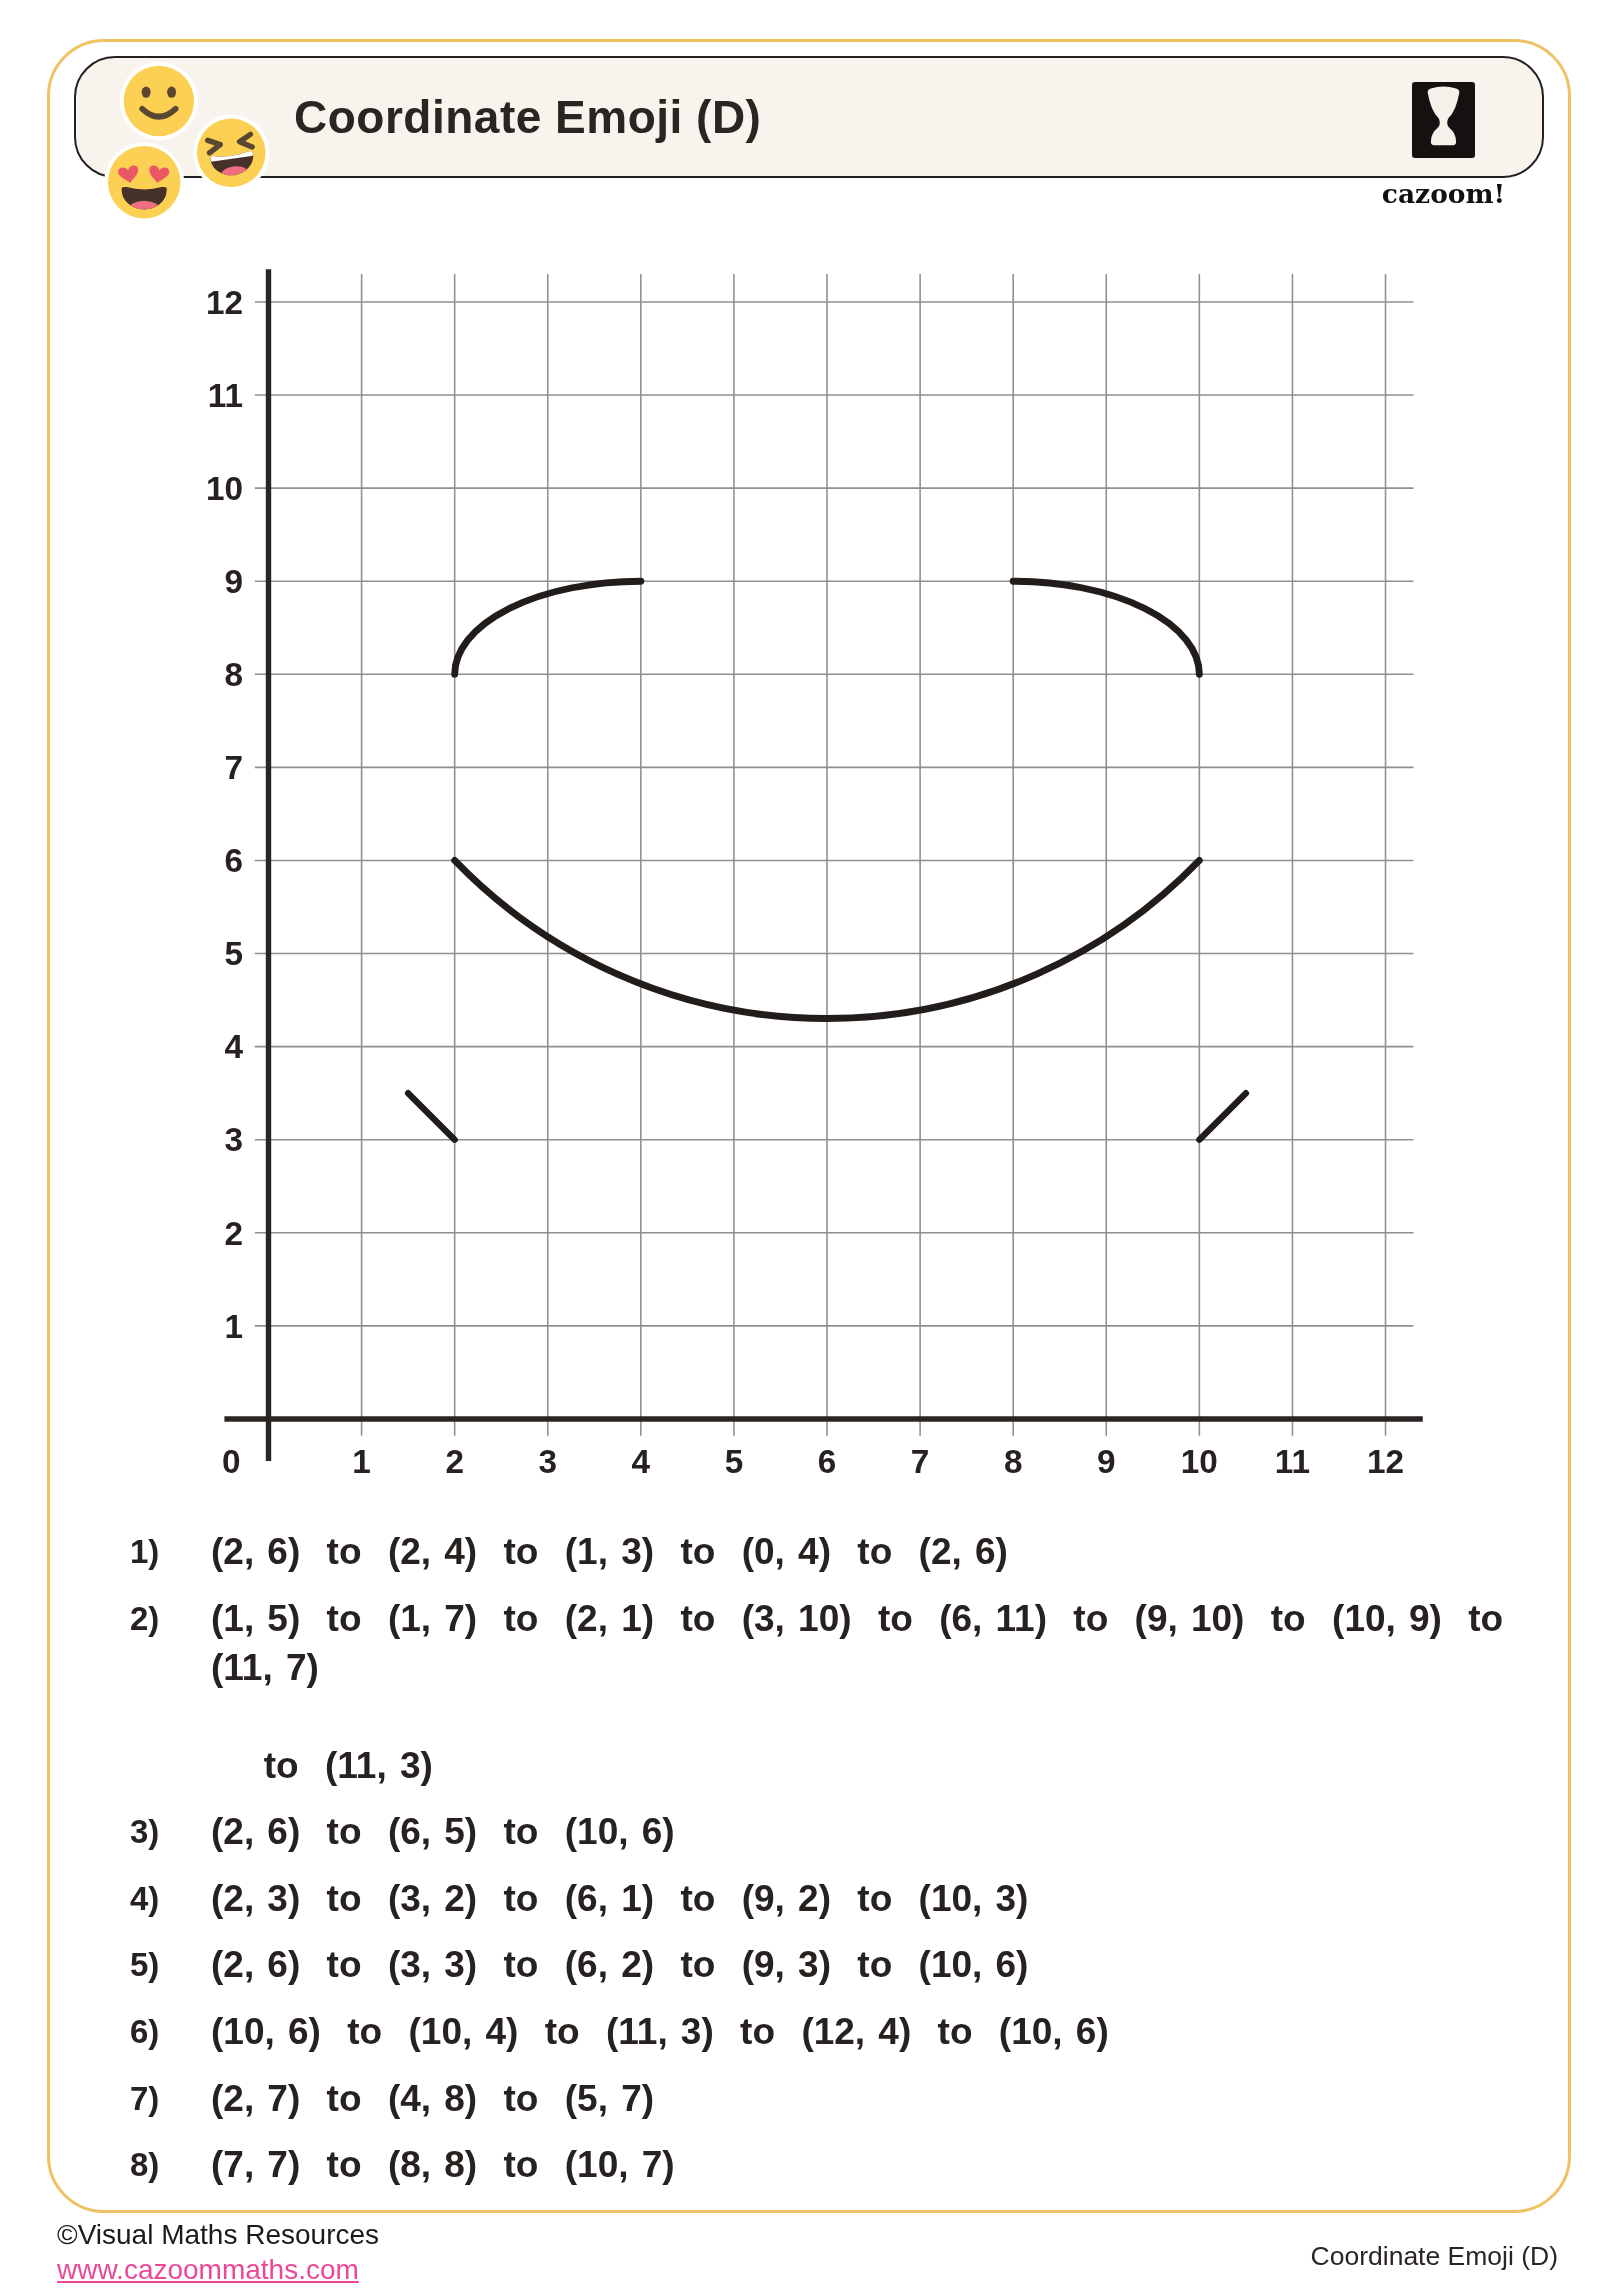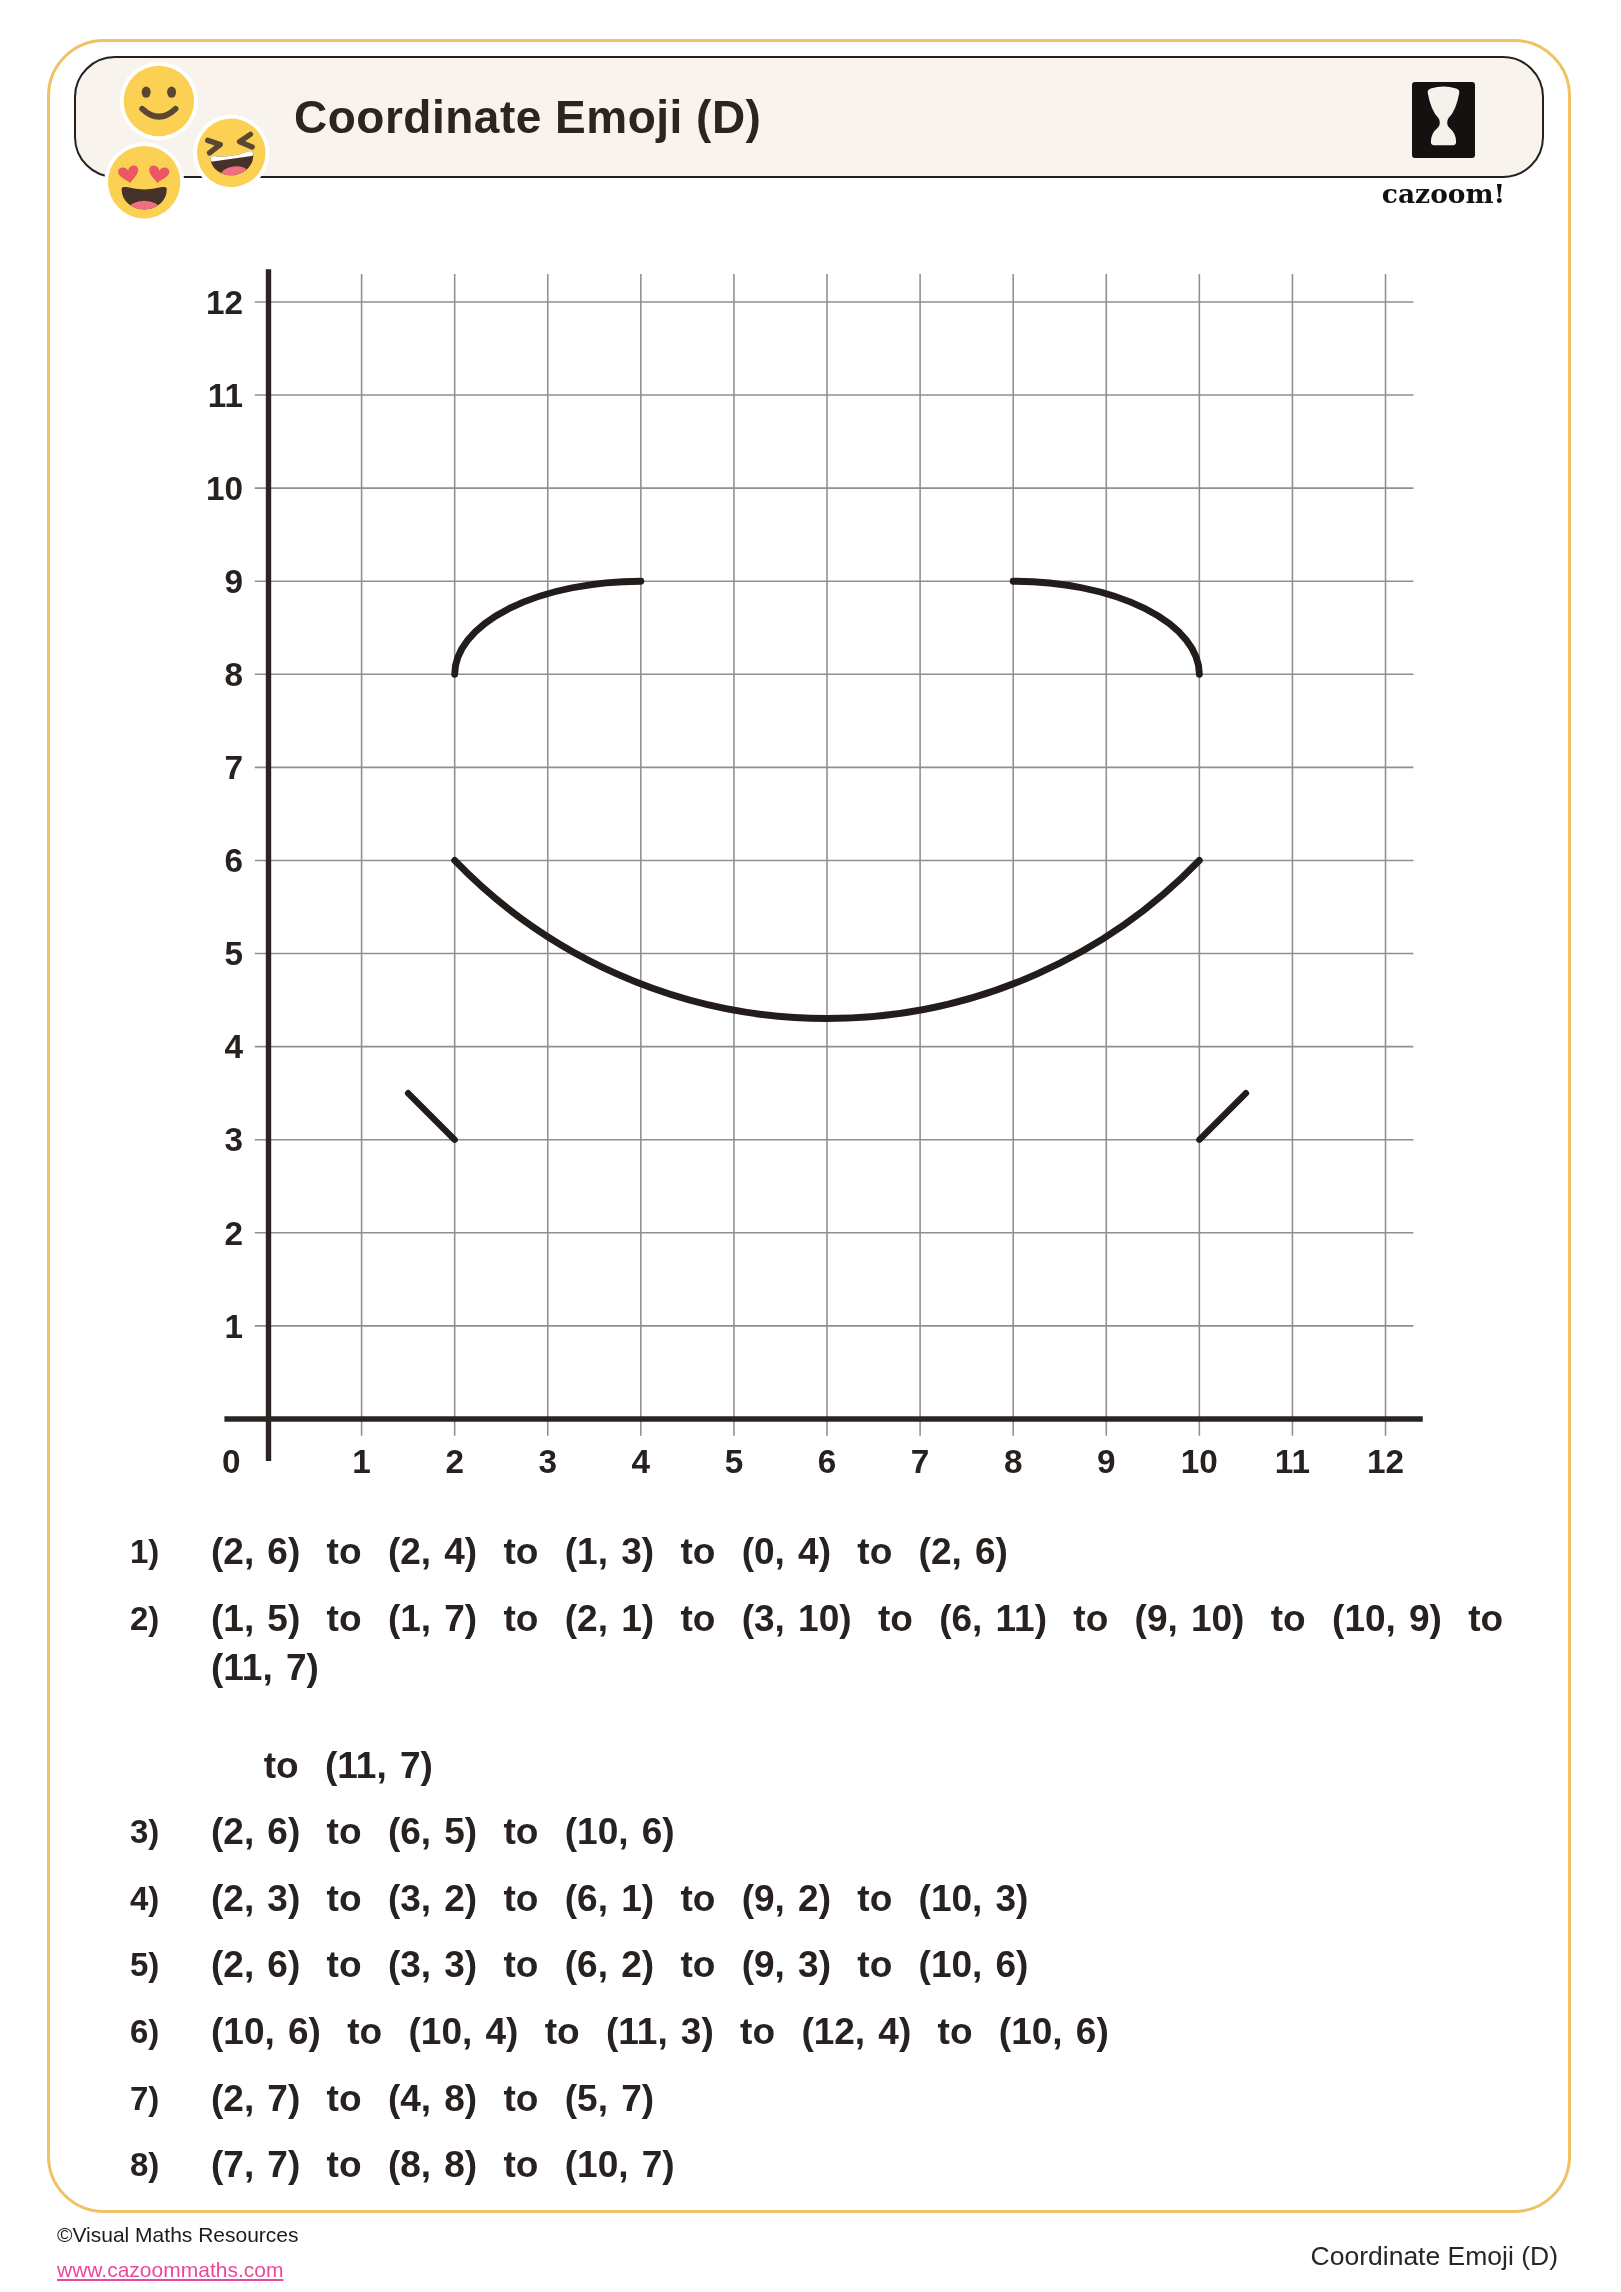--- a/index.html
+++ b/index.html
@@ -26,21 +26,21 @@
   .brand-name{
     margin-top:16px;font-family:"DejaVu Serif",serif;font-weight:bold;
     font-size:26.5px;color:#14100e;letter-spacing:0px;
   }
   .grid-wrap{position:absolute;left:147px;top:241px;width:1313px;height:1284px;}
   .instructions{position:absolute;left:130px;top:1527px;width:1392px;}
   .instructions-heading{font-size:33px;font-weight:bold;color:#242021;margin:0 0 41px 0;}
   .instr-item{display:flex;margin-bottom:17.6px;}
   .instr-num{width:81px;flex:0 0 81px;font-size:33px;font-weight:bold;line-height:49px;}
   .instr-text{flex:1;font-size:37px;font-weight:bold;line-height:49px;white-space:pre-wrap;word-spacing:2.9px;}
-  .footer-left{position:absolute;left:57px;top:2217px;font-size:21px;color:#1d1a18;line-height:35px;}
+  .footer-left{position:absolute;left:57px;top:2217px;font-size:28px;color:#1d1a18;line-height:35px;}
   .footer-link{color:#ec4899;text-decoration:underline;cursor:pointer;}
   .footer-right{position:absolute;right:63px;top:2241px;font-size:26.5px;color:#2a2522;}
   svg{display:block;}
 </style>
 </head>
 <body>
 
 <div class="page-border"></div>
 
 <div class="header-bar"></div>
@@ -160,21 +160,21 @@
 
 <div class="instructions">
 
   <div class="instr-item">
     <span class="instr-num">1)</span>
     <span class="instr-text">(2, 6)  to  (2, 4)  to  (1, 3)  to  (0, 4)  to  (2, 6)</span>
   </div>
   <div class="instr-item">
     <span class="instr-num">2)</span>
     <span class="instr-text"><span>(1, 5)  to  (1, 7)  to  (2, 1)  to  (3, 10)  to  (6, 11)  to  (9, 10)  to  (10, 9)  to  (11, 7)</span><br>
-    <span>to  (11, 7)</span></span>
+    <span>to  (11, 3)</span></span>
   </div>
   <div class="instr-item">
     <span class="instr-num">3)</span>
     <span class="instr-text">(2, 6)  to  (6, 5)  to  (10, 6)</span>
   </div>
   <div class="instr-item">
     <span class="instr-num">4)</span>
     <span class="instr-text">(2, 3)  to  (3, 2)  to  (6, 1)  to  (9, 2)  to  (10, 3)</span>
   </div>
   <div class="instr-item">

